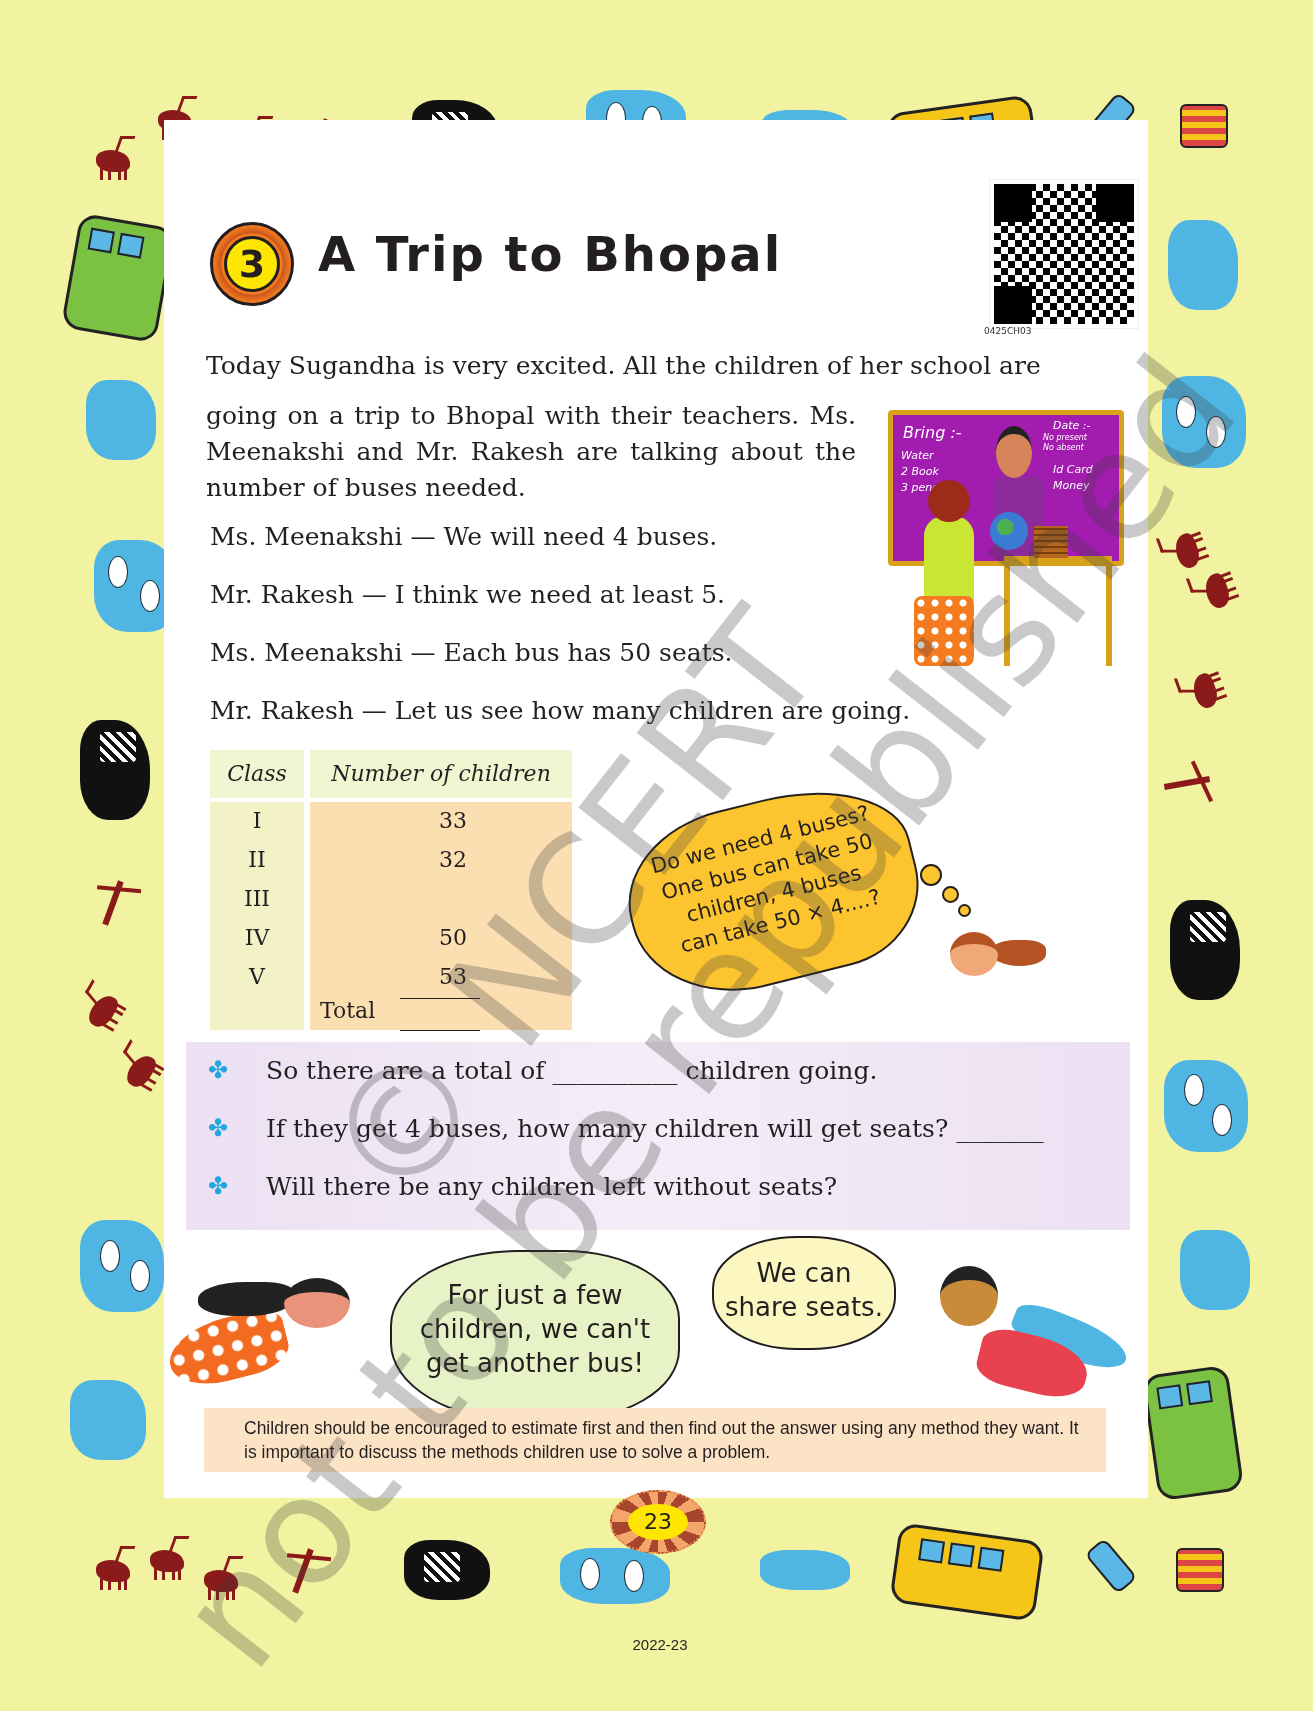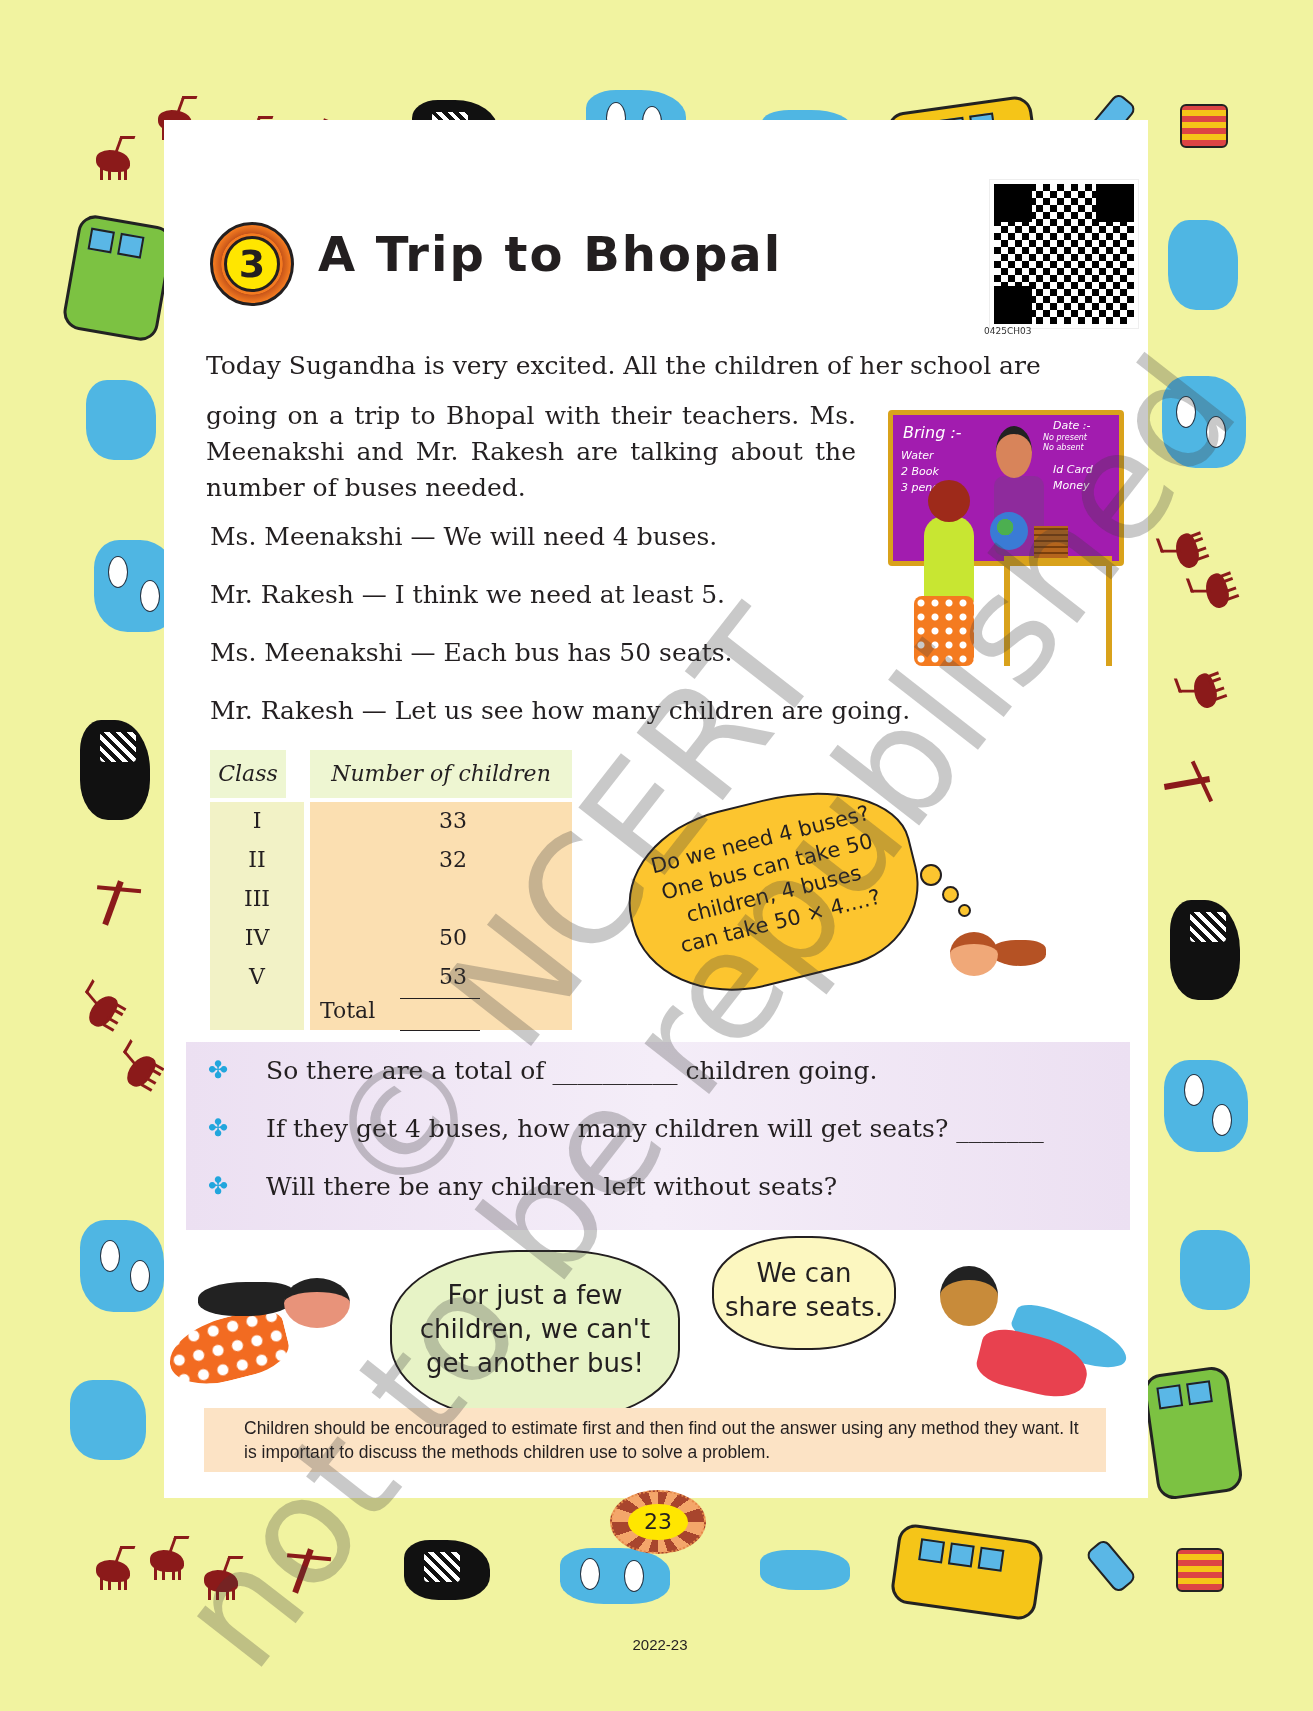--- a/index.html
+++ b/index.html
@@ -148,21 +148,21 @@
     position: absolute; left: 150px; top: 120px; width: 34px; height: 32px;
     background: repeating-linear-gradient(0deg, #b5651d 0 4px, #7a3e0c 4px 6px);
   }
 
   
   .tbl {
     position: absolute; left: 206px; top: 748px; width: 368px; height: 284px;
     font-family: "DejaVu Serif", serif; font-size: 22px;
   }
   .tbl .hdr-class {
-    position: absolute; left: 4px; top: 2px; width: 76px; height: 48px; background: #eef6d2;
+    position: absolute; left: 4px; top: 2px; width: 94px; height: 48px; background: #eef6d2;
     font-style: italic; line-height: 48px; text-align: center;
   }
   .tbl .hdr-num {
     position: absolute; left: 104px; top: 2px; width: 262px; height: 48px; background: #eef6d2;
     font-style: italic; line-height: 48px; text-align: center;
   }
   .tbl .col-class {
     position: absolute; left: 4px; top: 54px; width: 94px; height: 228px; background: #f2f2c6;
   }
   .tbl .col-num {

